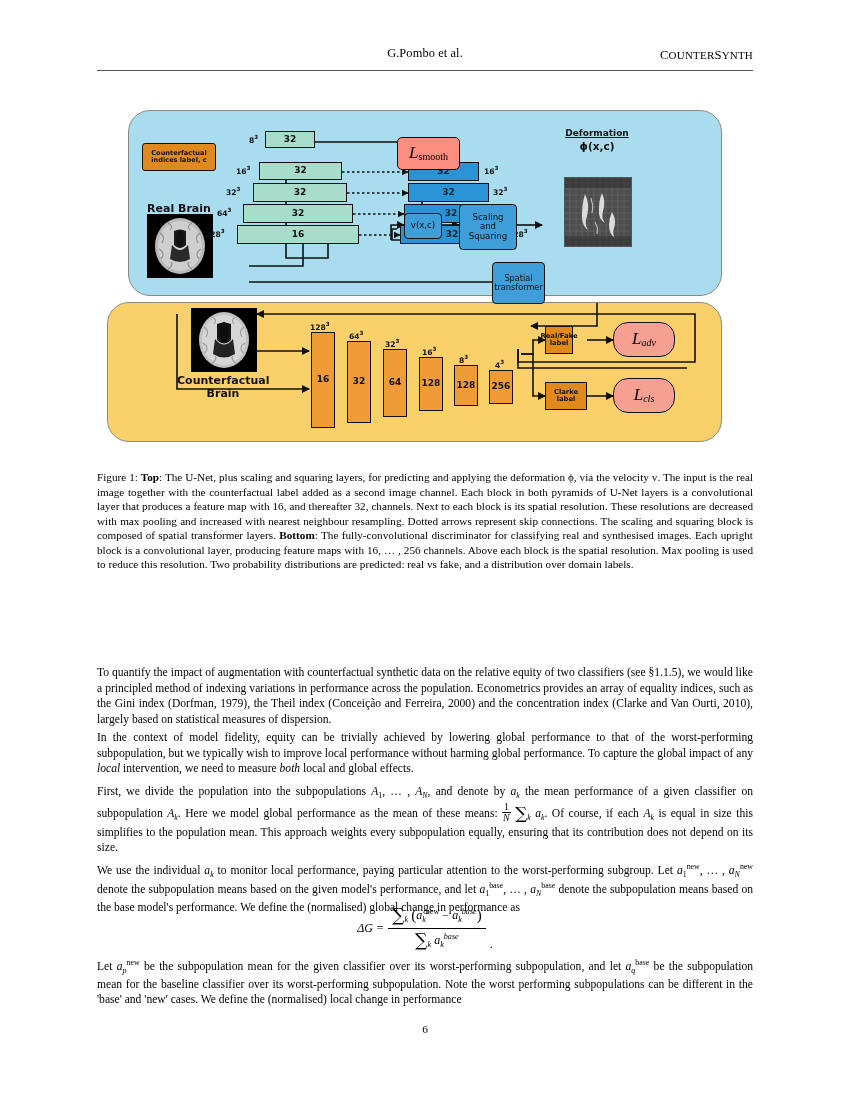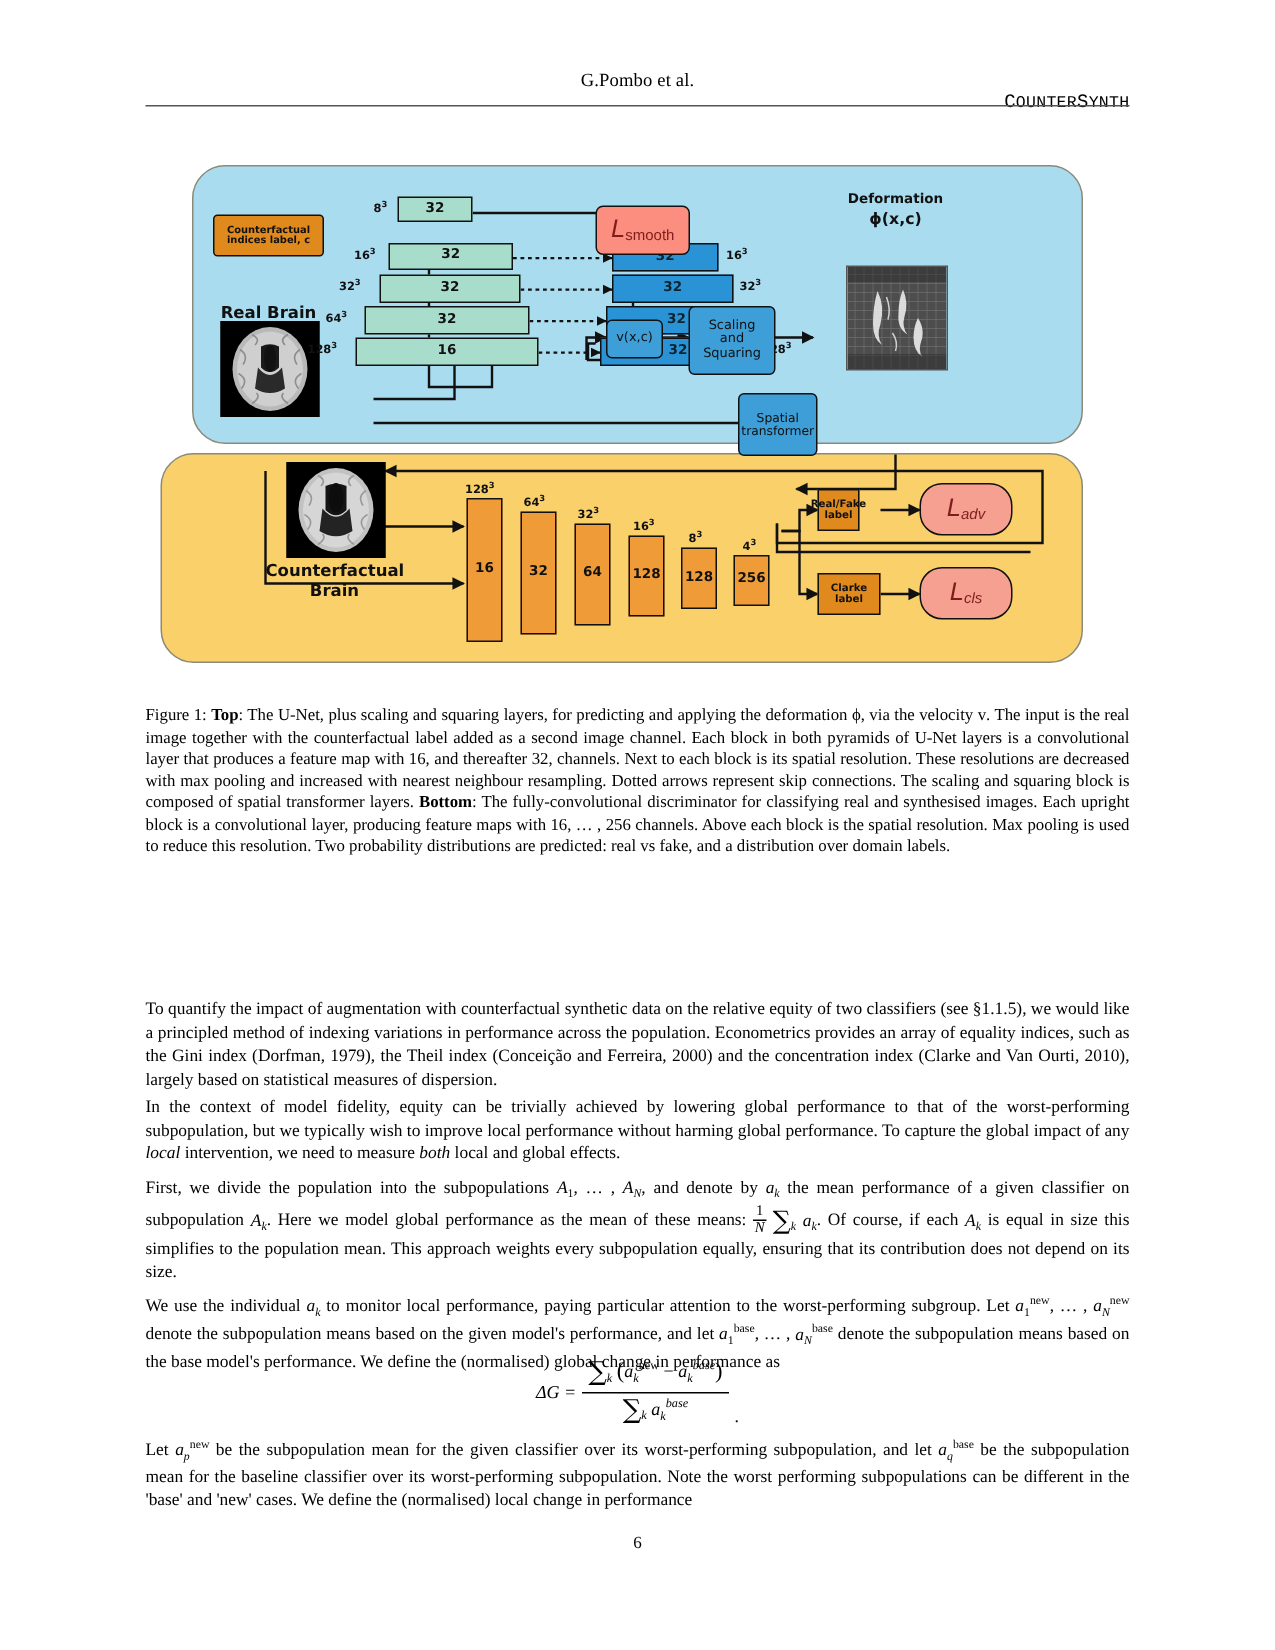--- a/index.html
+++ b/index.html
@@ -15,25 +15,24 @@
 
   
   .header{
     position:absolute;left:97px;top:46px;width:656px;height:26px;
   }
   .hdr-center{
     position:absolute;left:0;top:0;width:656px;text-align:center;
     font-size:12.4px;letter-spacing:.1px;
   }
   .hdr-right{
-    position:absolute;right:0;top:15px;
+    position:absolute;right:0;top:2px;
     font-size:11px;
     font-variant:small-caps;
     letter-spacing:.2px;
-    font-family:Liberation Mono, monospace;
   }
   .hdr-right .cap{font-size:12.6px;}
   .hdr-rule{
     position:absolute;left:97px;top:70px;width:656px;height:1px;
     background:#555;
   }
 
   
   .figure{
     position:absolute;left:97px;top:104px;width:656px;height:350px;
@@ -70,22 +69,22 @@
     position:absolute;font-family:"DejaVu Sans", sans-serif;
     font-weight:bold;font-size:7.6px;color:#111;white-space:nowrap;
   }
   .reslabel sup{font-size:5.6px;}
   .caplabel{
     position:absolute;font-family:"DejaVu Sans", sans-serif;
     font-weight:bold;font-size:11px;color:#111;text-align:center;
     white-space:nowrap;line-height:1.2;
   }
   .lossglyph{
-    font-family:Liberation Sans, sans-serif;font-style:italic;font-weight:normal;
-    font-size:17px;color:#7f1d1d;
+    font-family:Liberation Serif, serif;font-style:italic;font-weight:normal;
+    font-size:17px;color:#000000;
   }
   .lossglyph .sub{font-size:10px;font-style:normal;vertical-align:-0.22em;}
   .lossglyph .subi{font-size:10px;font-style:italic;vertical-align:-0.22em;}
 
   svg.wires{position:absolute;left:0;top:0;width:656px;height:350px;overflow:visible;}
 
   .brain{
     position:absolute;background:#000;overflow:hidden;
     border:1px solid #000;
   }
@@ -264,21 +263,21 @@
     </div>
 
     <div class="fbox darkblue" style="left:307px;top:109px;width:38px;height:26px;font-size:8.6px;border-radius:4px;font-weight:normal;">v(x,c)</div>
 
     <div class="fbox darkblue" style="left:362px;top:100px;width:58px;height:46px;font-size:8.6px;border-radius:4px;flex-direction:column;font-weight:normal;">
       <span>Scaling</span>
       <span>and</span>
       <span>Squaring</span>
     </div>
 
-    <div class="caplabel" style="left:430px;top:24px;width:140px;font-size:9px;">Deformation</div>
+    <div class="caplabel" style="left:430px;top:24px;width:140px;font-size:9px;text-decoration:underline;">Deformation</div>
     <div class="caplabel" style="left:430px;top:36px;width:140px;font-size:10.5px;">ϕ(x,c)</div>
 
     <div class="deform" style="left:467px;top:73px;width:66px;height:68px;">
       <svg width="66" height="68" viewBox="0 0 66 68">
         <rect width="66" height="68" fill="#4d4d4d"></rect>
         <g stroke="#6e6e6e" stroke-width="0.5">
           <path d="M5,0 V68 M11,0 V68 M17,0 V68 M23,0 V68 M29,0 V68 M35,0 V68 M41,0 V68 M47,0 V68 M53,0 V68 M59,0 V68"></path>
           <path d="M0,5 H66 M0,11 H66 M0,17 H66 M0,23 H66 M0,29 H66 M0,35 H66 M0,41 H66 M0,47 H66 M0,53 H66 M0,59 H66"></path>
         </g>
         <g fill="#e8e8e8" opacity="0.92">

